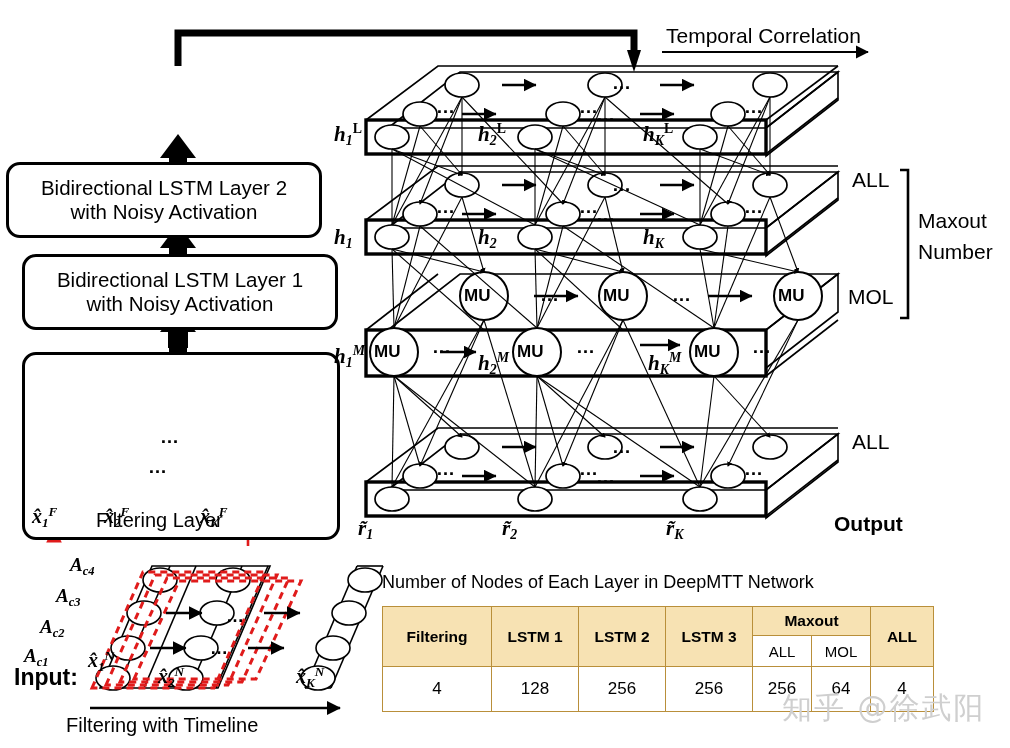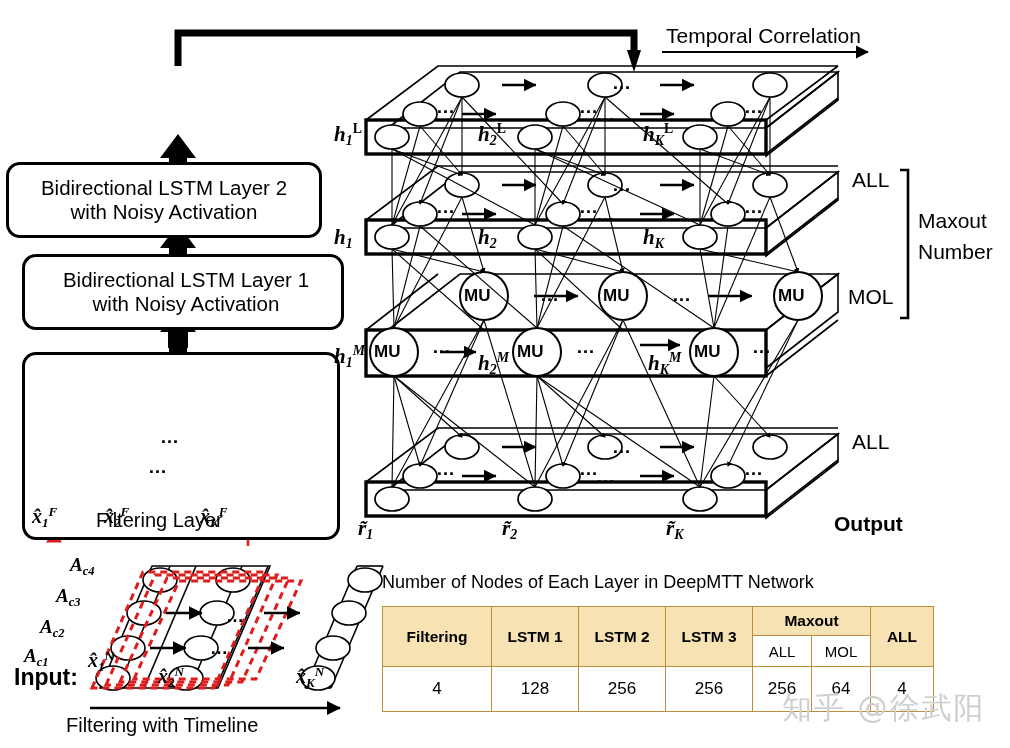--- a/index.html
+++ b/index.html
@@ -338,21 +338,21 @@
     <g stroke="#000" stroke-width="2.4" fill="none">
       <line x1="90" y1="708" x2="340" y2="708" marker-end="url(#ah)"></line>
     </g>
 
   </svg>
 
   <div class="lstmbox" style="left:6px;top:162px;width:310px;height:70px;">
     <span>Bidirectional LSTM Layer 2</span>
     <span>with Noisy Activation</span>
   </div>
-  <div class="lstmbox" style="left:22px;top:254px;width:310px;height:70px;padding-left:6px;">
+  <div class="lstmbox" style="left:22px;top:254px;width:310px;height:70px;">
     <span>Bidirectional LSTM Layer 1</span>
     <span>with Noisy Activation</span>
   </div>
 
   <div class="filterbox" style="left:22px;top:352px;width:312px;height:182px;"></div>
 
   <div class="lbl" style="left:666px;top:24px;font-size:21px;">Temporal Correlation</div>
 
   <div class="lbl" style="left:852px;top:168px;font-size:21px;">ALL</div>
   <div class="lbl" style="left:848px;top:285px;font-size:21px;">MOL</div>

